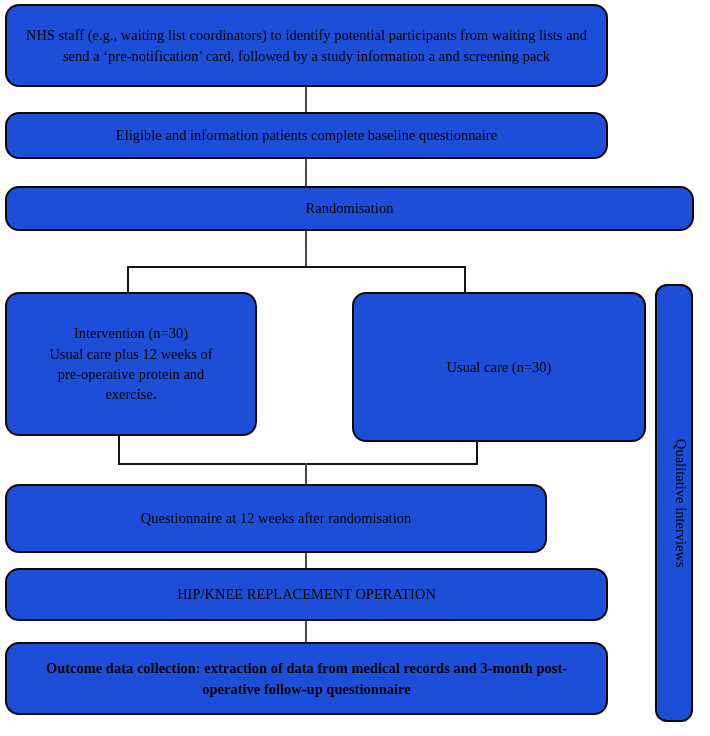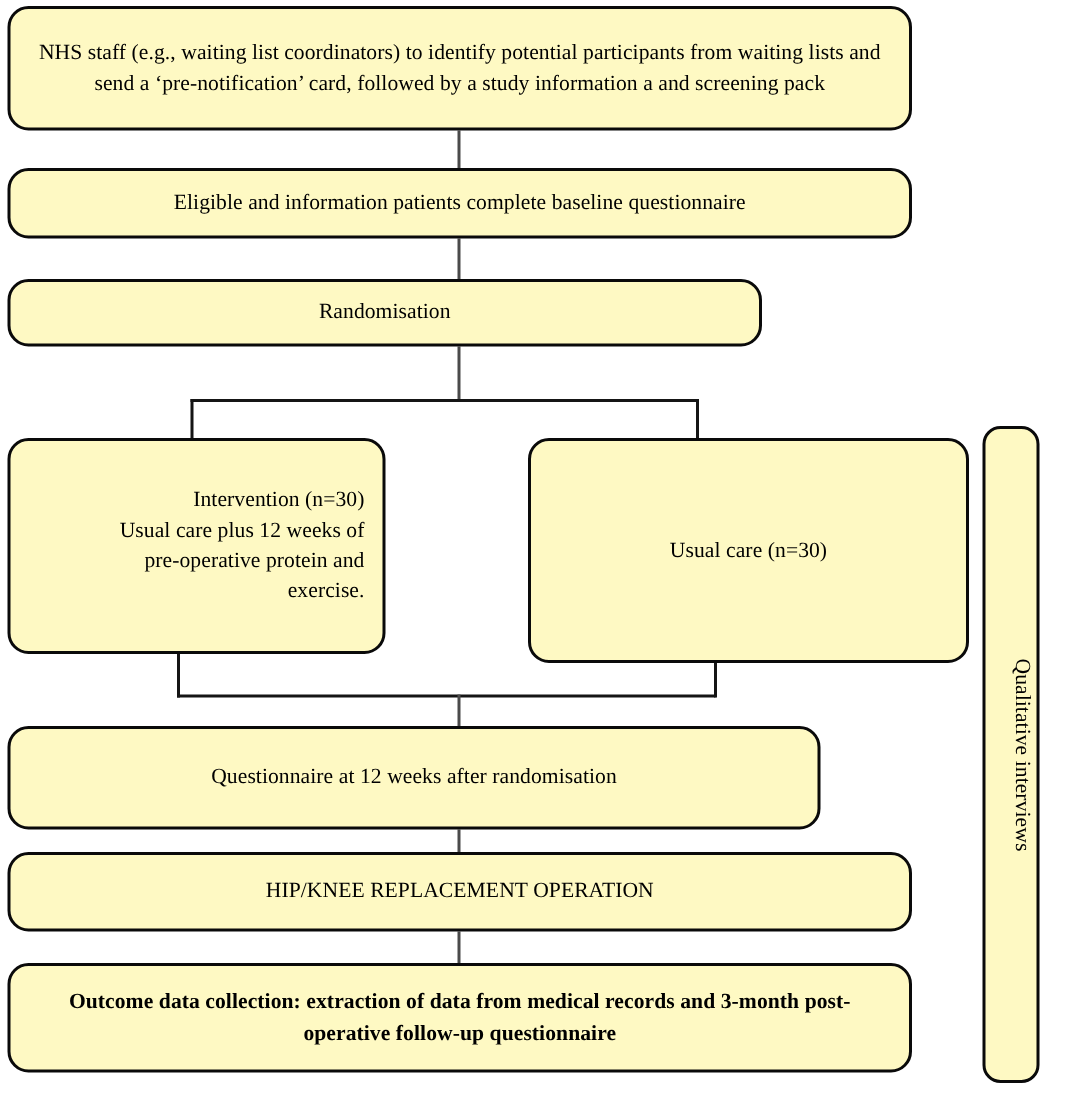--- a/index.html
+++ b/index.html
@@ -20,42 +20,42 @@
     left: 0;
     top: 0;
     width: 710px;
     height: 736px;
   }
   .node {
     position: absolute;
     box-sizing: border-box;
     border: 2.2px solid #0a0a0a;
     border-radius: 14px;
-    background: #fef9c3;
+    background: #1d4ed8;
     display: flex;
     align-items: center;
     justify-content: center;
     text-align: center;
     z-index: 2;
   }
   .node .node-text {
     display: block;
     width: 100%;
     padding: 0 12px;
     font-size: 14.4px;
     line-height: 1.42;
     letter-spacing: 0.05px;
     white-space: pre-line;
   }
   
   #node-recruitment   { left: 5px;   top: 4px;   width: 603px; height: 83px;  }
   #node-baseline      { left: 5px;   top: 112px; width: 603px; height: 47px;  }
-  #node-randomisation { left: 5px;   top: 186px; width: 503px; height: 45px; font-family: Liberation Serif, serif;  }
+  #node-randomisation { left: 5px;   top: 186px; width: 689px; height: 45px; font-family: Liberation Serif, serif;  }
   #node-intervention  { left: 5px;   top: 292px; width: 252px; height: 144px; }
-  #node-intervention .node-text { text-align: right; }
+  #node-intervention .node-text { text-align: center; }
   #node-usualcare     { left: 352px; top: 292px; width: 294px; height: 150px; }
   #node-questionnaire { left: 5px;   top: 484px; width: 542px; height: 69px;  }
   #node-operation     { left: 5px;   top: 568px; width: 603px; height: 53px; justify-content: center;  }
   #node-outcome       { left: 5px;   top: 642px; width: 603px; height: 73px; font-weight: bold;  }
 
   
   #node-qualitative {
     left: 655px;
     top: 284px;
     width: 38px;

